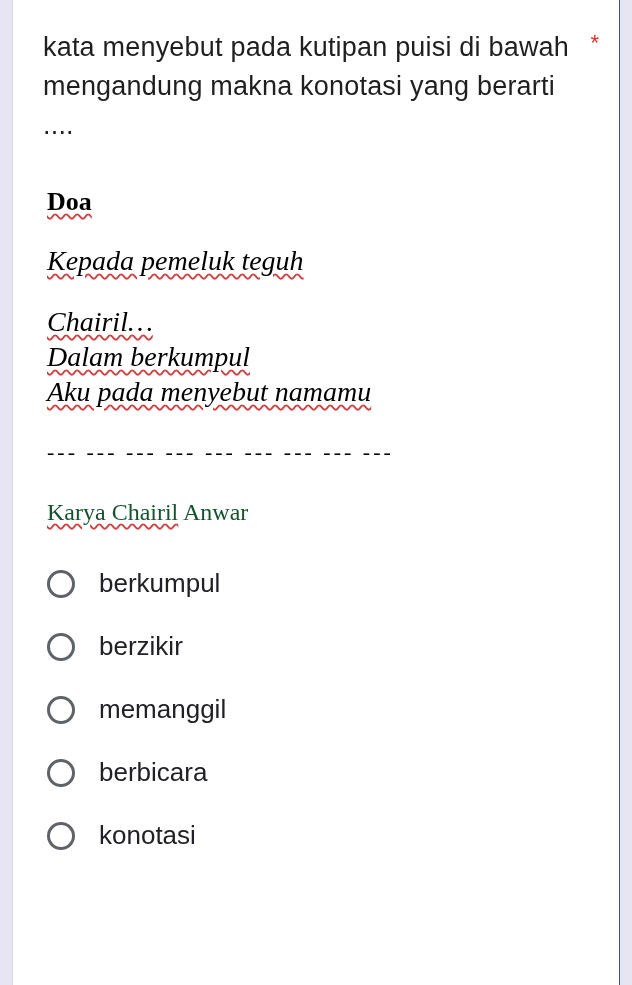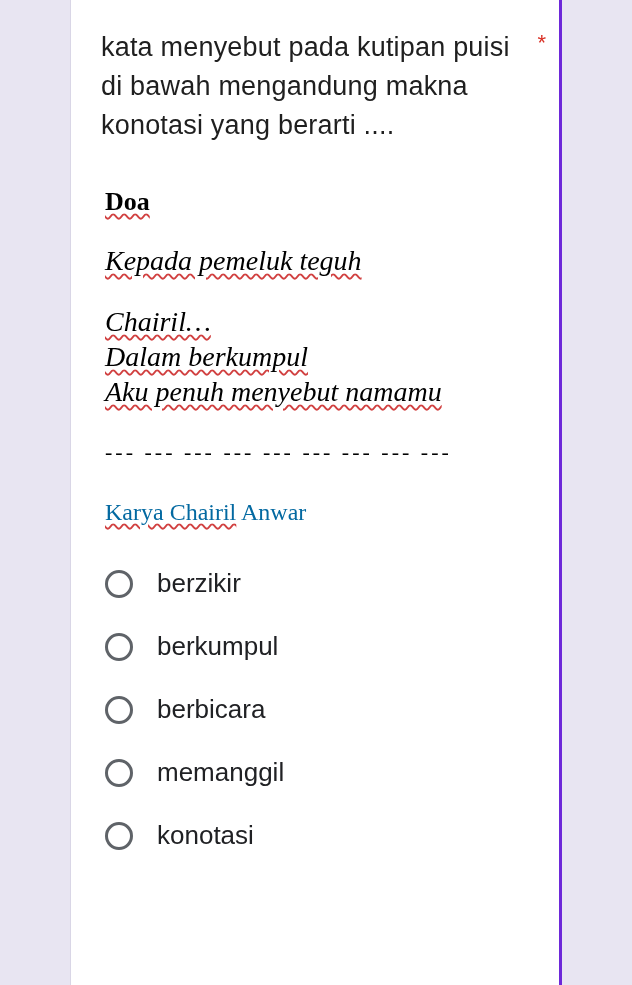--- a/index.html
+++ b/index.html
@@ -5,25 +5,25 @@
   * { box-sizing: border-box; margin: 0; padding: 0; }
   html, body { width: 632px; height: 985px; }
   body {
     background: #e8e5f2;
     font-family: Arial, Helvetica, sans-serif;
     display: flex;
     justify-content: center;
   }
   .card {
     background: #ffffff;
-    width: 492px;
+    width: 608px;
     min-height: 985px;
-    padding: 28px 13px 20px 30px;
+    padding: 28px 20px 20px 30px;
     border-left: 1px solid #d9d6e6;
-    border-right: 3px solid #6d28d9;
+    border-right: 1px solid #6d28d9;
   }
   .question-row {
     display: flex;
     align-items: flex-start;
   }
   .question-text {
     flex: 1;
     font-size: 27px;
     color: #1f1f1f;
     line-height: 1.45;
@@ -69,21 +69,21 @@
   .dots {
     font-family: Georgia, 'Times New Roman', serif;
     font-size: 22px;
     color: #000;
     letter-spacing: 3px;
     margin-top: 30px;
   }
   .author-line {
     font-family: Georgia, 'Times New Roman', serif;
     font-size: 24px;
-    color: #0369a1;
+    color: #14532d;
     margin-top: 34px;
   }
   .author-line .u {
     text-decoration: underline;
     text-decoration-style: wavy;
     text-decoration-color: #d14040;
     text-decoration-thickness: 1.5px;
     text-underline-offset: 3px;
   }
   .options {
@@ -122,47 +122,47 @@
   <div class="poem-block">
     <div class="row"><span class="poem-title">Doa</span></div>
 
     <div class="stanza">
       <div class="row"><span class="poem-line">Kepada pemeluk teguh</span></div>
     </div>
 
     <div class="stanza">
       <div class="row"><span class="poem-line">Chairil…</span></div>
       <div class="row"><span class="poem-line">Dalam berkumpul</span></div>
-      <div class="row"><span class="poem-line">Aku penuh menyebut namamu</span></div>
+      <div class="row"><span class="poem-line">Aku pada menyebut namamu</span></div>
     </div>
 
 
     <div class="dots">--- --- --- --- --- --- --- --- ---</div>
 
     <div class="author-line">
       <span class="u">Karya Chairil</span><span> Anwar</span>
     </div>
   </div>
 
   <div class="options">
     <div class="option">
       <span class="radio"></span>
+      <span class="option-label">berkumpul</span>
+    </div>
+    <div class="option">
+      <span class="radio"></span>
       <span class="option-label">berzikir</span>
     </div>
     <div class="option">
       <span class="radio"></span>
-      <span class="option-label">berkumpul</span>
+      <span class="option-label">memanggil</span>
     </div>
     <div class="option">
       <span class="radio"></span>
       <span class="option-label">berbicara</span>
-    </div>
-    <div class="option">
-      <span class="radio"></span>
-      <span class="option-label">memanggil</span>
     </div>
     <div class="option">
       <span class="radio"></span>
       <span class="option-label">konotasi</span>
     </div>
   </div>
 
 </div>
 
 </body></html>

